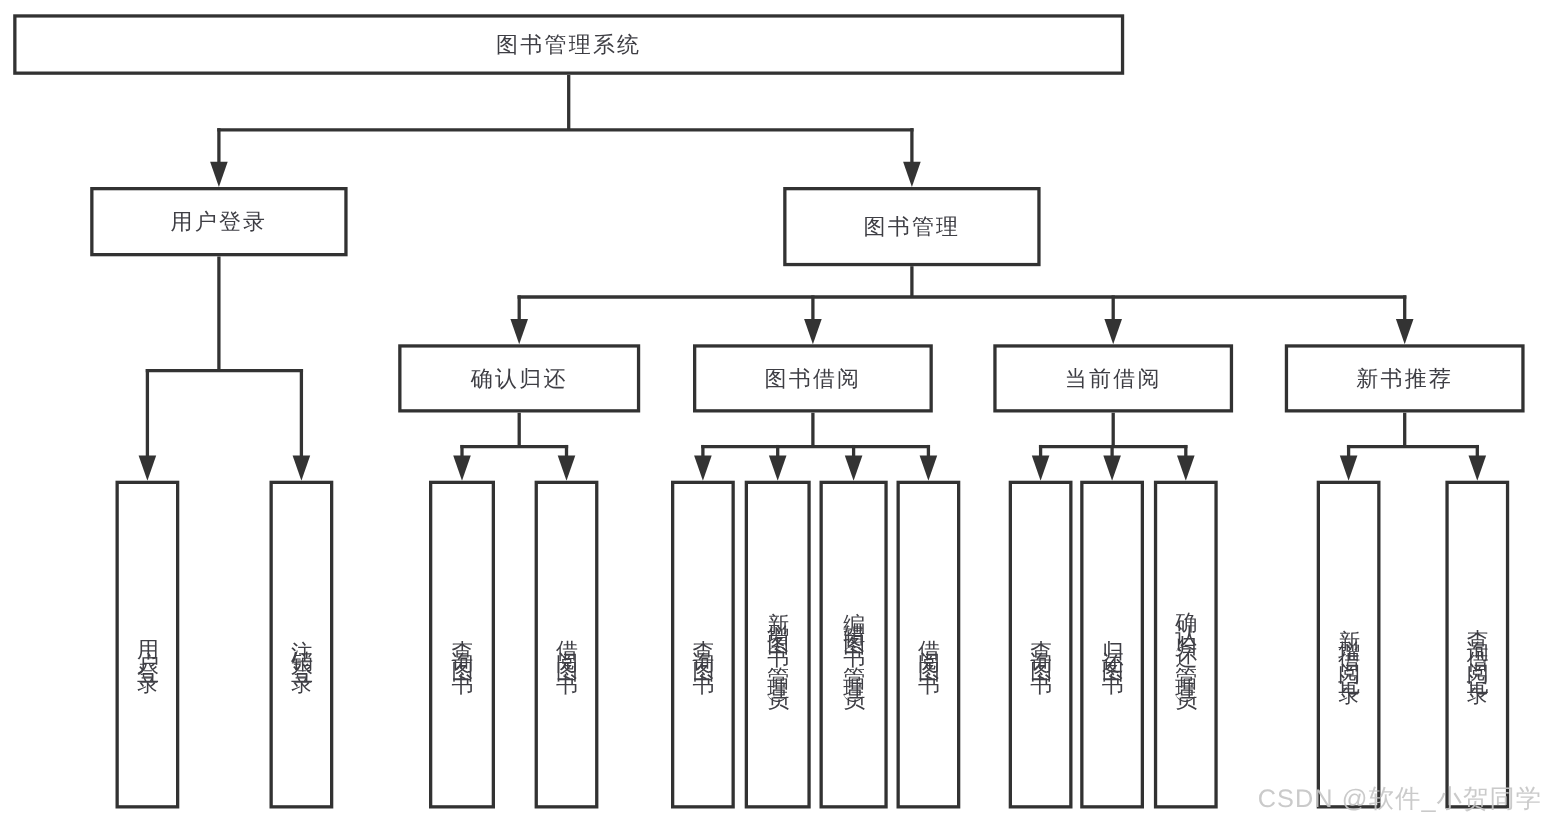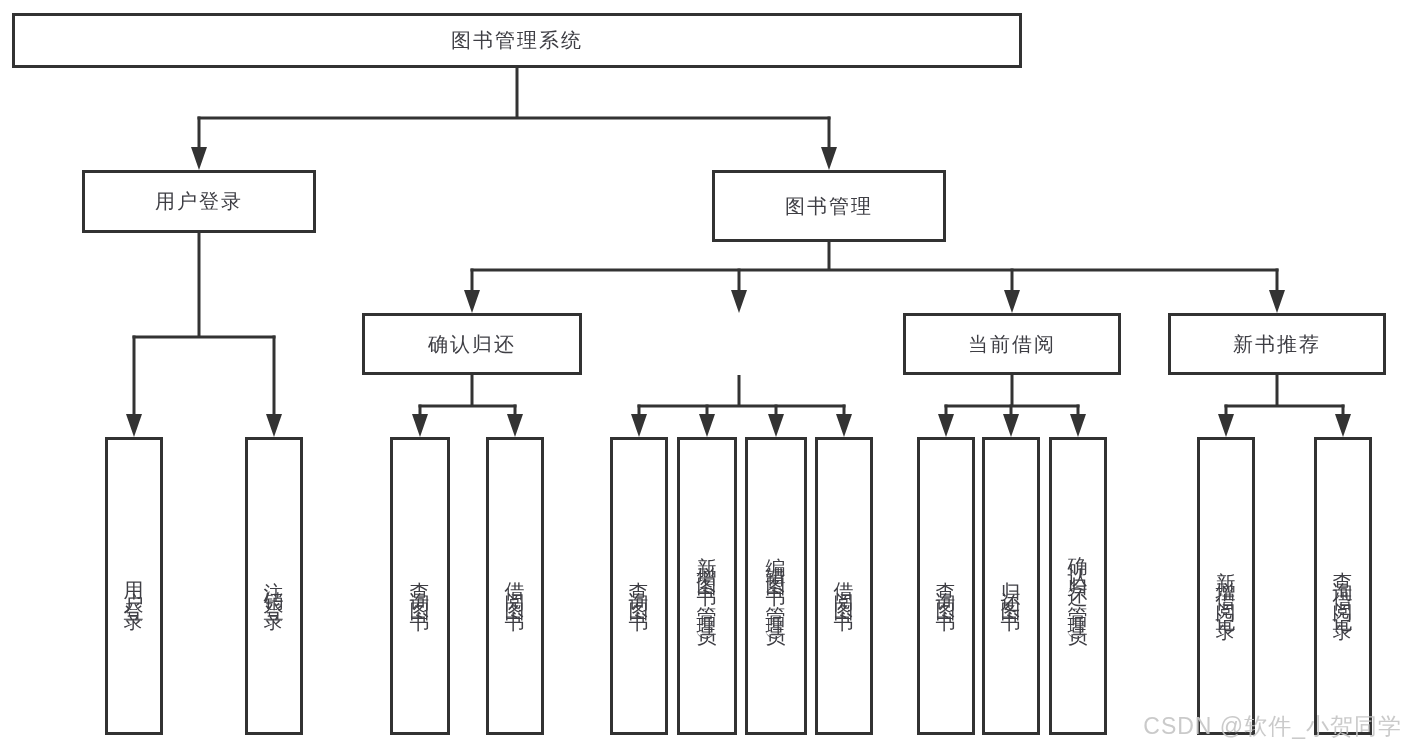--- a/index.html
+++ b/index.html
@@ -97,20 +97,21 @@
       <line x1="1343" y1="404.5" x2="1343" y2="418" stroke="#333333" stroke-width="3"></line>
       <polygon points="1335,414 1351,414 1343,437" fill="#333333"></polygon>
     </svg>
 
   <div class="node n-root">图书管理系统</div>
 
   <div class="node n-l2-0">用户登录</div>
   <div class="node n-l2-1">图书管理</div>
 
   <div class="node n-l3-0">确认归还</div>
+  <div class="node n-l3-1">图书借阅</div>
   <div class="node n-l3-2">当前借阅</div>
   <div class="node n-l3-3">新书推荐</div>
 
   <div class="node vnode n-lf-0">用户登录</div>
   <div class="node vnode n-lf-1">注销登录</div>
   <div class="node vnode n-lf-2">查询图书</div>
   <div class="node vnode n-lf-3">借阅图书</div>
   <div class="node vnode n-lf-4">查询图书</div>
   <div class="node vnode n-lf-5">新增图书（管理员）</div>
   <div class="node vnode n-lf-6">编辑图书（管理员）</div>

